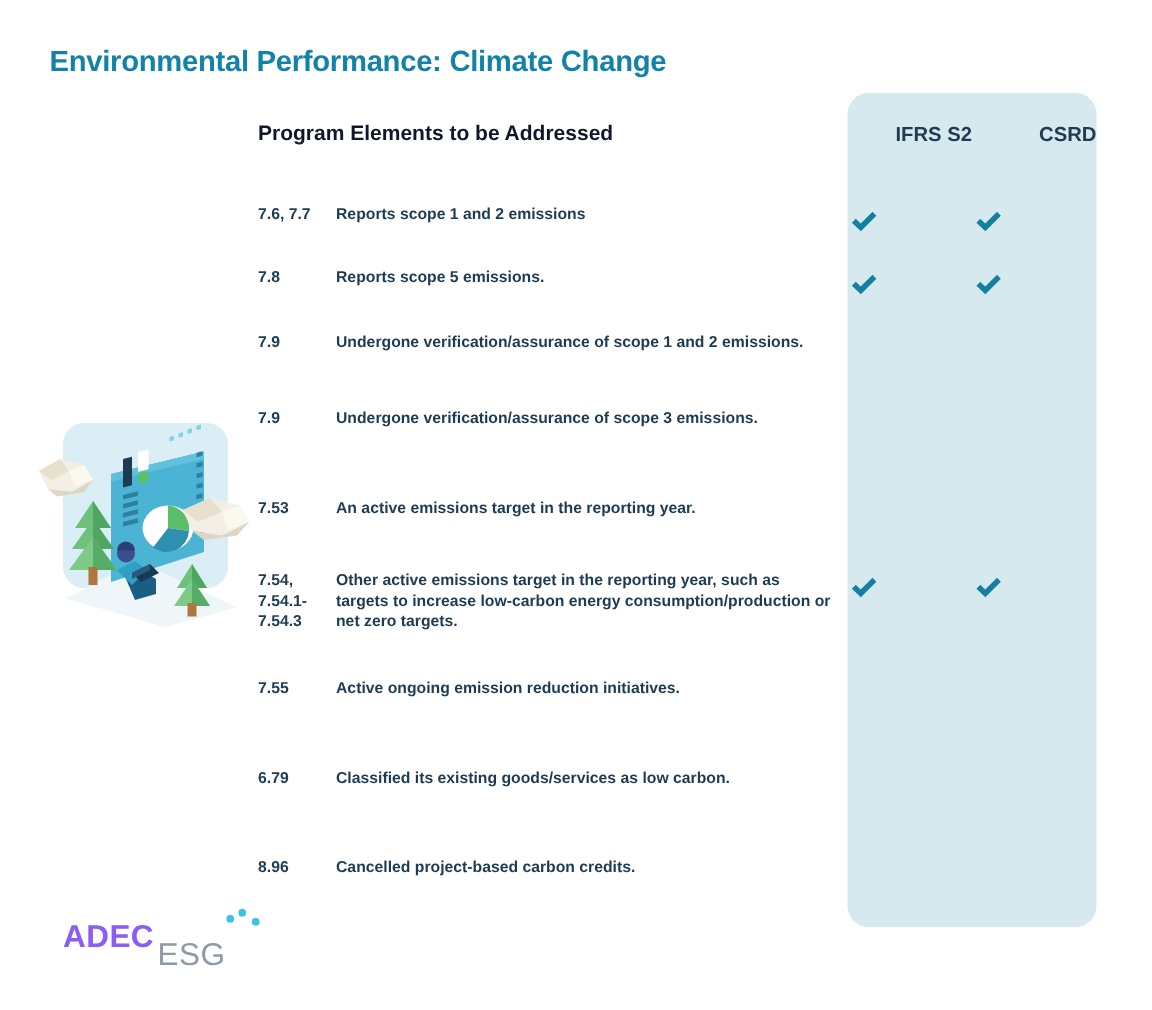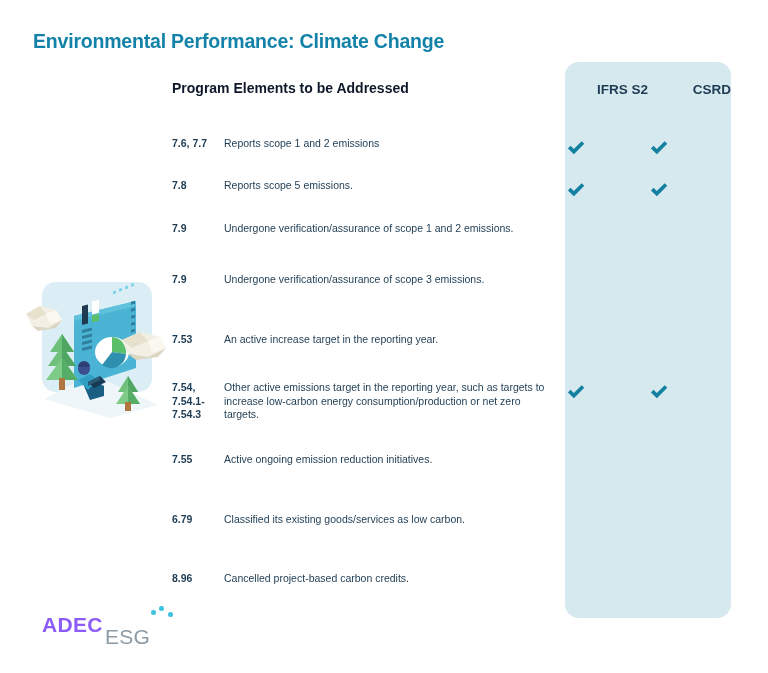--- a/index.html
+++ b/index.html
@@ -88,21 +88,21 @@
     font-weight: bold;
     color: #1d3b52;
     line-height: 13.5px;
   }
   .row-text {
     position: absolute;
     left: 52px;
     top: 0px;
     width: 330px;
     font-size: 10.5px;
-    font-weight: 400;
+    font-weight: 700;
     color: #1d3b52;
     line-height: 13.5px;
   }
 
   
   .check {
     position: absolute;
     width: 22px;
     height: 22px;
   }
@@ -210,21 +210,21 @@
       <div class="row" style="top: 222px;">
         <div class="row-ref">7.9</div>
         <div class="row-text">Undergone verification/assurance of scope 1 and 2 emissions.</div>
       </div>
       <div class="row" style="top: 273px;">
         <div class="row-ref">7.9</div>
         <div class="row-text">Undergone verification/assurance of scope 3 emissions.</div>
       </div>
       <div class="row" style="top: 333px;">
         <div class="row-ref">7.53</div>
-        <div class="row-text">An active increase target in the reporting year.</div>
+        <div class="row-text">An active emissions target in the reporting year.</div>
       </div>
       <div class="row" style="top: 381px;">
         <div class="row-ref">7.54, 7.54.1- 7.54.3</div>
         <div class="row-text">Other active emissions target in the reporting year, such as targets to increase low-carbon energy consumption/production or net zero targets.</div>
         <div class="check check-ifrs">
           <svg viewBox="0 0 24 24" xmlns="http://www.w3.org/2000/svg">
             <path d="M3.2 12.6 L6.0 9.6 L9.6 13.1 L18.2 4.6 L21.0 7.4 L9.7 18.8 Z" fill="#14809f"></path>
           </svg>
         </div>
         <div class="check check-csrd">

